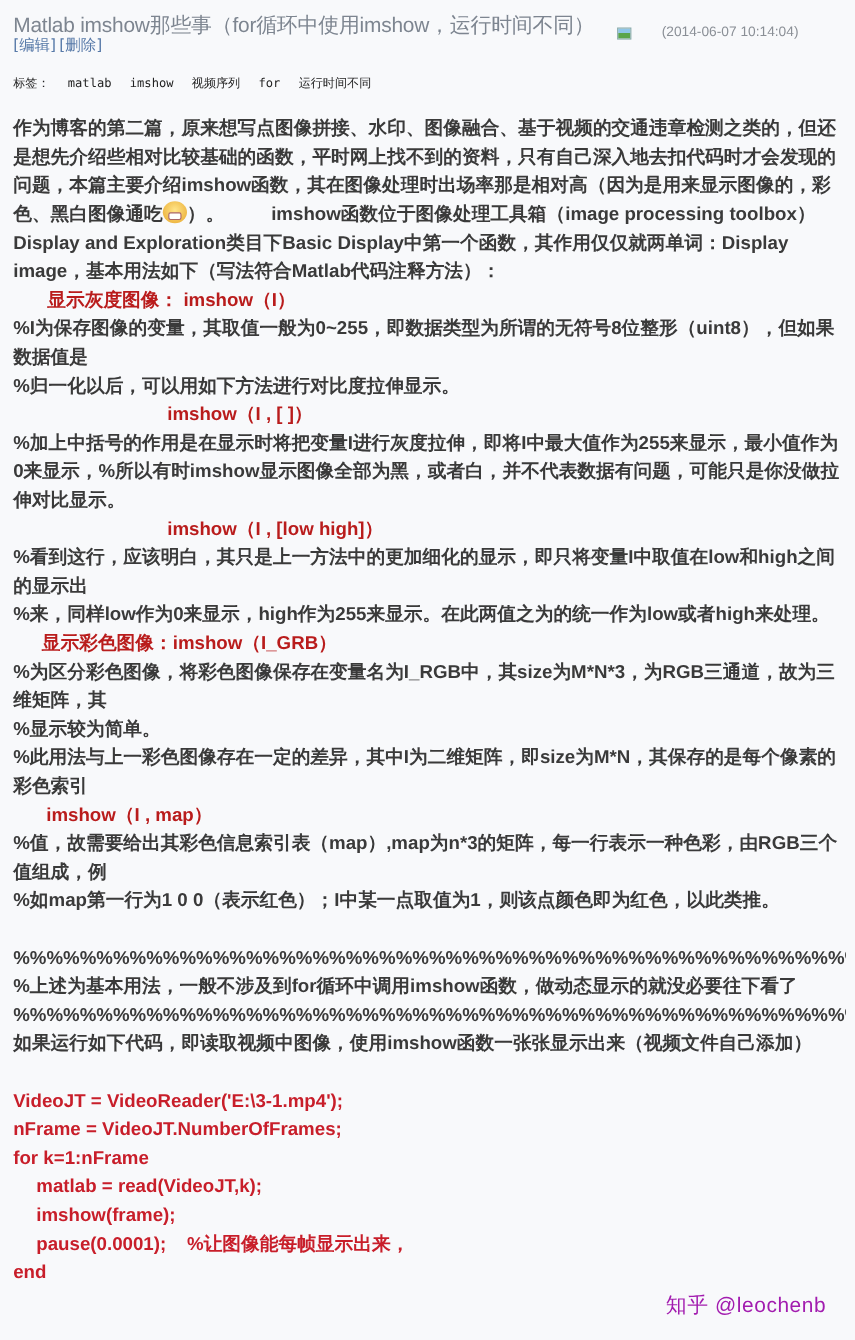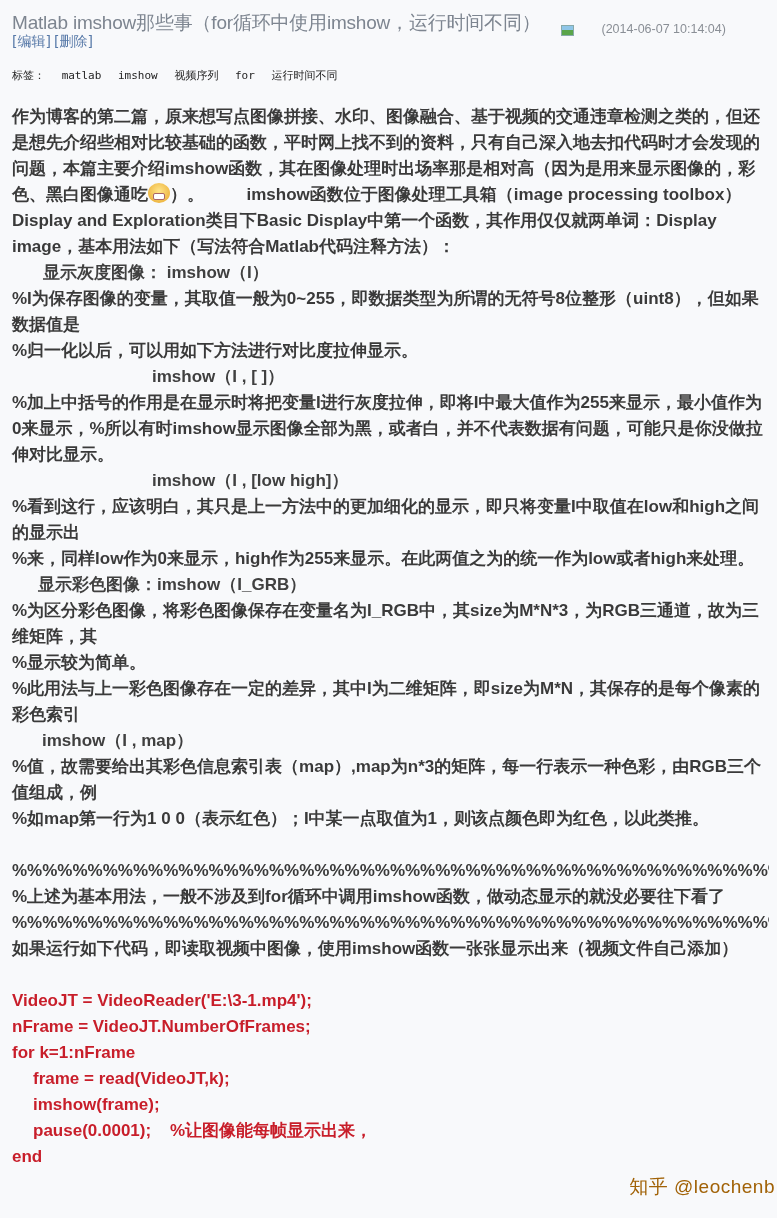--- a/index.html
+++ b/index.html
@@ -14,32 +14,32 @@
   .title-row { display:flex; align-items:flex-end; height:36px; white-space:nowrap; }
   .title { font-size:19px; color:#7d8590; font-family:"Liberation Sans","DejaVu Sans",sans-serif; letter-spacing:-0.2px; }
   .img-icon { display:inline-block; width:13px; height:11px; margin-left:20px; border:1px solid #8aa; background:linear-gradient(#8ec6e8 0 45%, #5aa54a 45% 100%); box-sizing:border-box; }
   .date { margin-left:28px; font-size:12.5px; color:#8a8f96; font-family:"Liberation Sans",sans-serif; }
   .actions { font-size:14px; color:#5779a8; height:18px; line-height:14px; margin-top:-2px; }
   .actions span { cursor:pointer; margin-right:3px; }
   .tags { font-size:11px; margin-top:16px; height:20px; font-family:"DejaVu Sans Mono","Liberation Mono",monospace; color:#222; }
   .tags span { margin-right:10px; }
   .body-text { margin-top:16px; font-size:17px; line-height:26px; color:#3a3a3a; padding-right:8px; font-family:"Liberation Sans","DejaVu Sans",sans-serif; }
   .p { margin:0;font-weight:bold; }
-  .red { color:#404040; }
+  .red { color:#b91c1c; }
   .indent1 { padding-left:31px; }
   .indent2 { padding-left:140px; }
   .indent3 { padding-left:26px; }
   .indent4 { padding-left:30px; }
   .spacer { height:26px; }
   .pct { white-space:nowrap; overflow:hidden; }
   .code { color:#c81e2a; }
   .code .ci { padding-left:21px; }
   .emoji { display:inline-block; width:22px; height:20px; border-radius:50%; background:radial-gradient(circle at 50% 40%, #ffe58a, #e8a62a); vertical-align:-3px; position:relative; }
   .emoji::after { content:""; position:absolute; left:5px; right:5px; top:10px; height:5px; background:#fff; border:1px solid #a66; border-radius:2px; }
-  .watermark { position:absolute; right:2px; bottom:18px; font-size:19px; color:#a16207; font-family:"Liberation Sans",sans-serif; letter-spacing:0.5px; }
+  .watermark { position:absolute; right:26px; bottom:18px; font-size:19px; color:#a21caf; font-family:"Liberation Sans",sans-serif; letter-spacing:0.5px; }
 </style>
 </head>
 <body>
 
 <div class="wrap">
   <div class="title-row">
     <span class="title">Matlab imshow那些事（for循环中使用imshow，运行时间不同）</span>
     <span class="img-icon"></span>
     <span class="date">(2014-06-07 10:14:04)</span>
   </div>
@@ -84,21 +84,21 @@
     <p class="p">%上述为基本用法，一般不涉及到for循环中调用imshow函数，做动态显示的就没必要往下看了</p>
     <p class="p pct">%%%%%%%%%%%%%%%%%%%%%%%%%%%%%%%%%%%%%%%%%%%%%%%%%%%%%%%%%%%%</p>
     <p class="p">如果运行如下代码，即读取视频中图像，使用imshow函数一张张显示出来（视频文件自己添加）</p>
 
     <div class="spacer"></div>
 
     <div class="code">
       <p class="p">VideoJT = VideoReader('E:\3-1.mp4');</p>
       <p class="p">nFrame = VideoJT.NumberOfFrames;</p>
       <p class="p">for k=1:nFrame</p>
-      <p class="p ci">frame = read(VideoJT,k);</p>
+      <p class="p ci">matlab = read(VideoJT,k);</p>
       <p class="p ci">imshow(frame);</p>
       <p class="p ci" style="white-space:pre;">pause(0.0001);    %让图像能每帧显示出来，</p>
       <p class="p">end</p>
     </div>
   </div>
 </div>
 
 <div class="watermark">知乎 @leochenb</div>
 
 </body></html>

